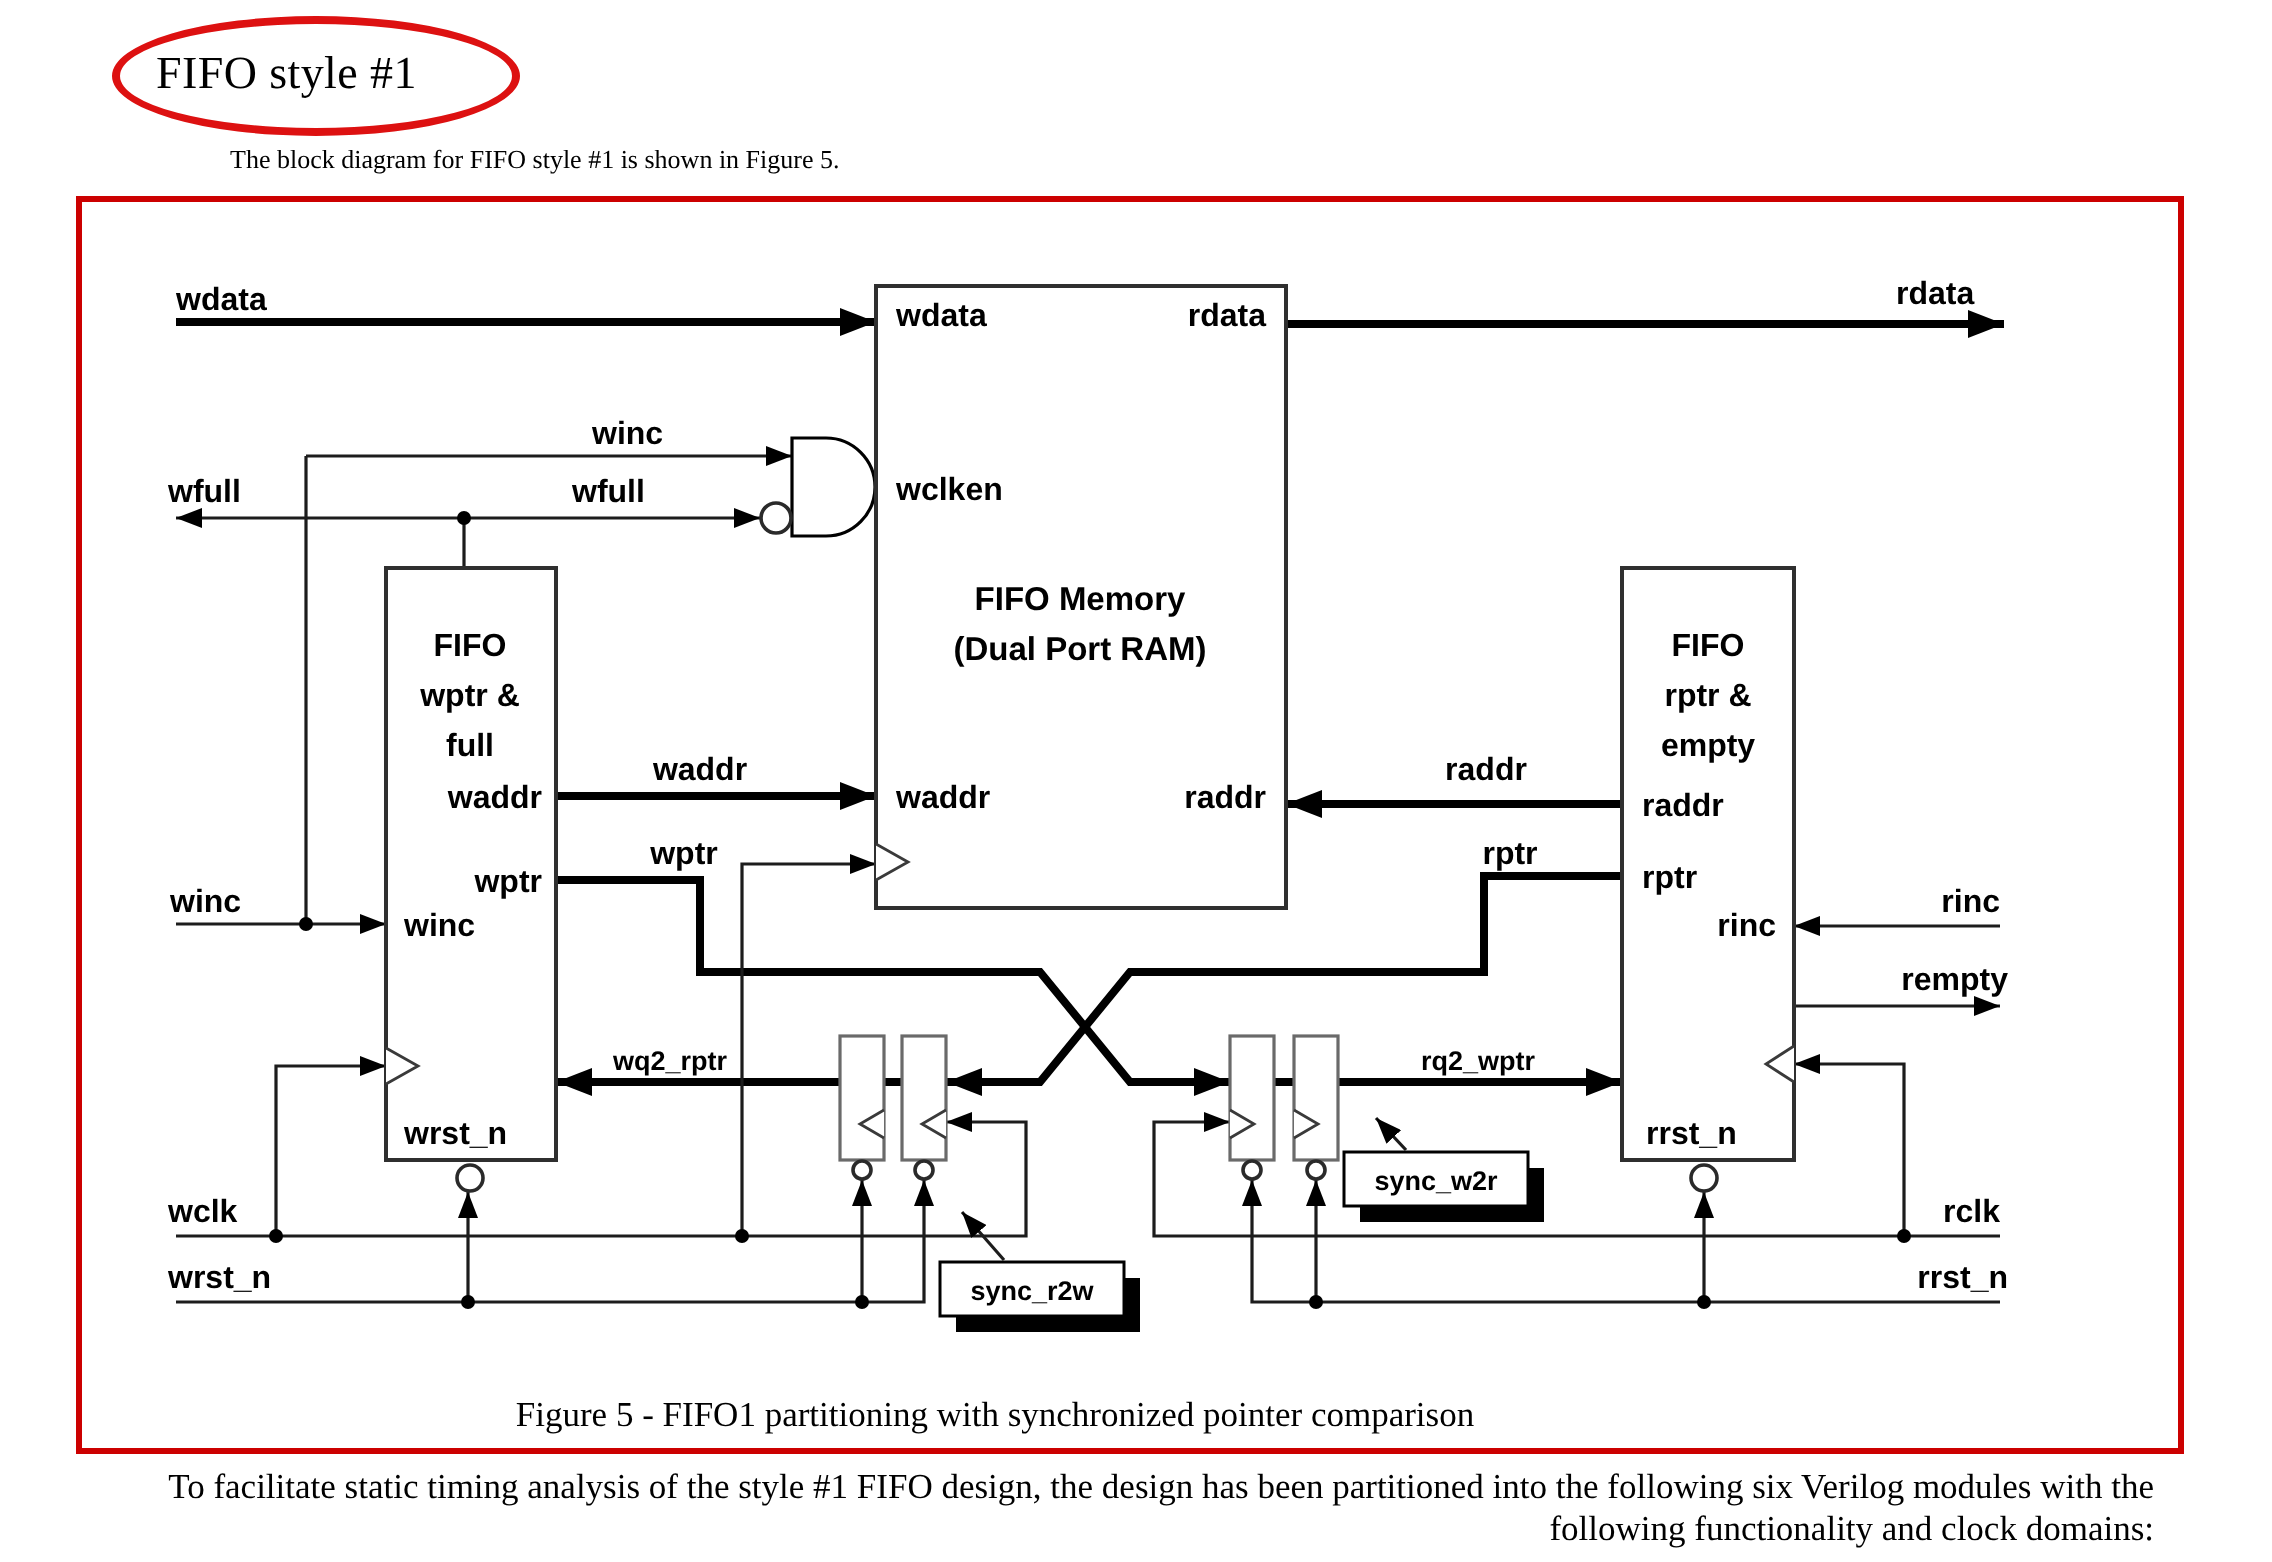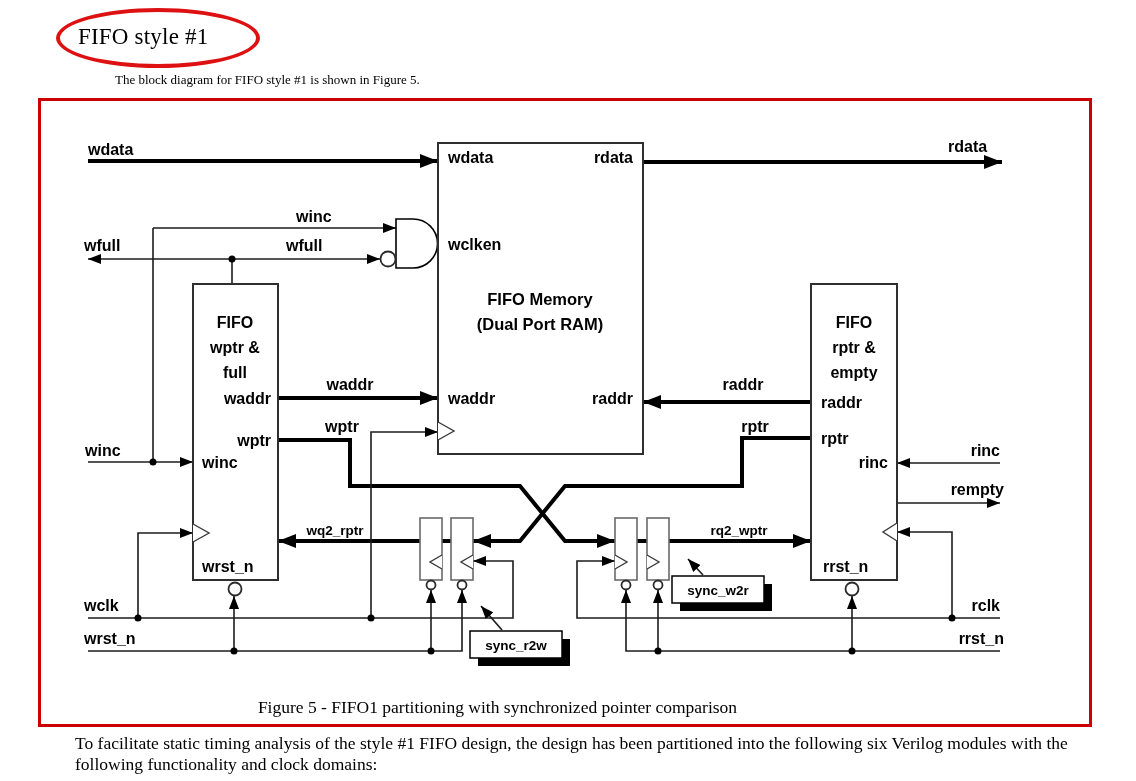--- a/index.html
+++ b/index.html
@@ -20,21 +20,21 @@
     position:absolute;left:38px;top:98px;width:1054px;height:629px;
     border:3px solid #cc0000;box-sizing:border-box;background:#fff;
   }
   .figure-svg{position:absolute;left:38px;top:98px;}
   .figure-caption{
     position:absolute;left:38px;top:697px;width:919px;text-align:center;
     font-size:17.5px;
   }
   .body-par{
     position:absolute;left:75px;top:733px;width:1002px;
-    font-size:17.5px;line-height:20.5px;
+    font-size:17.5px;line-height:20.5px;text-align:right;
   }
   
   .wire-thick{stroke:#000;stroke-width:4;fill:none;}
   .wire-thin{stroke:#1c1c1c;stroke-width:1.6;fill:none;}
   .blk{fill:#fff;stroke:#2f2f2f;stroke-width:2;}
   .ff{fill:#fff;stroke:#6a6a6a;stroke-width:1.6;}
   .clk-tri{fill:#fff;stroke:#3a3a3a;stroke-width:1.4;}
   .bubble{fill:#fff;stroke:#2a2a2a;stroke-width:1.8;}
   .dot{fill:#000;stroke:none;}
   .lbl{font-family:"Liberation Sans",sans-serif;font-weight:bold;font-size:16px;fill:#000;}

